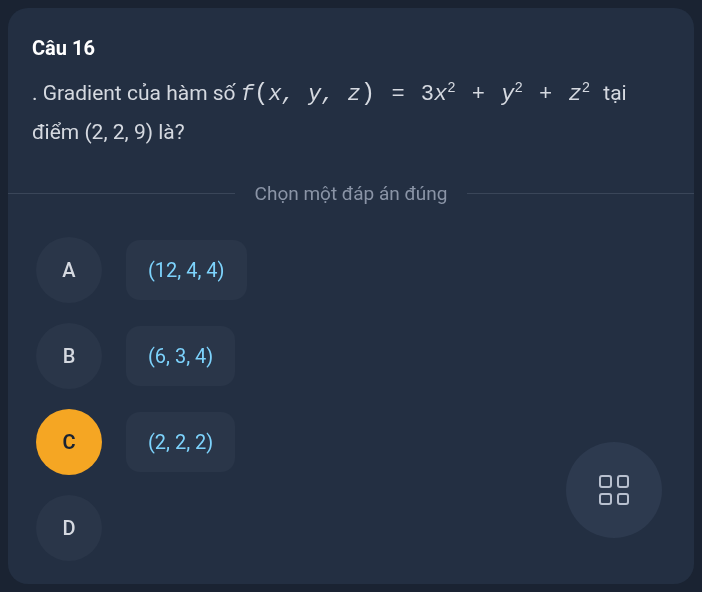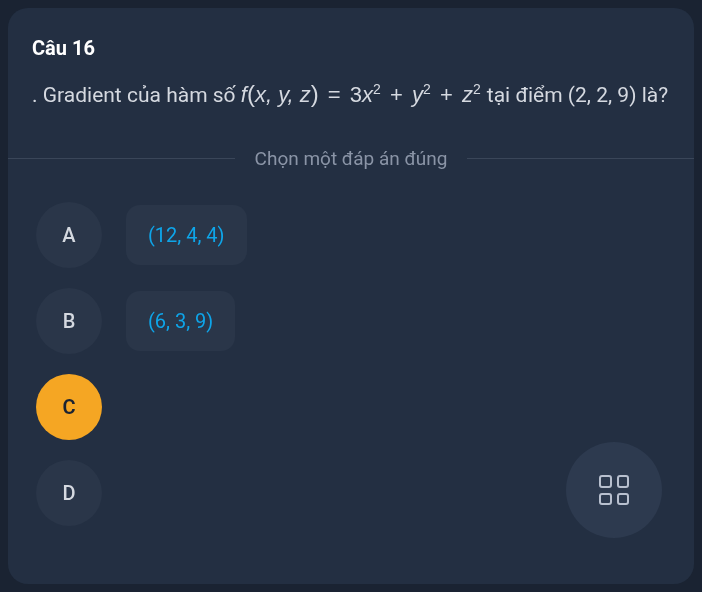--- a/index.html
+++ b/index.html
@@ -29,21 +29,21 @@
       color: #ffffff;
       margin-bottom: 14px;
     }
     .question-text {
       font-size: 21px;
       color: #d5d9e0;
       line-height: 1.7;
       margin-bottom: 32px;
     }
     .math {
-      font-family: Liberation Sans, sans-serif;
+      font-family: Liberation Mono, monospace;
       font-style: italic;
       font-size: 22px;
       text-align: right;
     }
     .math sup {
       font-size: 14px;
       vertical-align: super;
       font-style: normal;
     }
     .math-paren {
@@ -97,21 +97,21 @@
     .option-letter.selected {
       background: #f5a623;
       color: #1a2332;
       font-weight: 600;
     }
     .option-value {
       background: #2a3649;
       border-radius: 14px;
       padding: 18px 22px;
       font-size: 20px;
-      color: #0ea5e9;
+      color: #7dd3fc;
       cursor: pointer;
     }
     .grid-button {
       position: absolute;
       right: 32px;
       bottom: 46px;
       width: 96px;
       height: 96px;
       border-radius: 50%;
       background: #2d3a4f;
@@ -158,24 +158,25 @@
     <div class="divider-line"></div>
   </div>
 
   <div class="options">
     <div class="option-row">
       <div class="option-letter">A</div>
       <div class="option-value">(12, 4, 4)</div>
     </div>
     <div class="option-row">
       <div class="option-letter">B</div>
-      <div class="option-value">(6, 3, 9)</div>
+      <div class="option-value">(6, 3, 4)</div>
     </div>
     <div class="option-row">
       <div class="option-letter selected">C</div>
+      <div class="option-value">(2, 2, 2)</div>
     </div>
     <div class="option-row">
       <div class="option-letter">D</div>
     </div>
   </div>
 
   <div class="grid-button">
     <div class="grid-icon">
       <span></span>
         <span></span>

